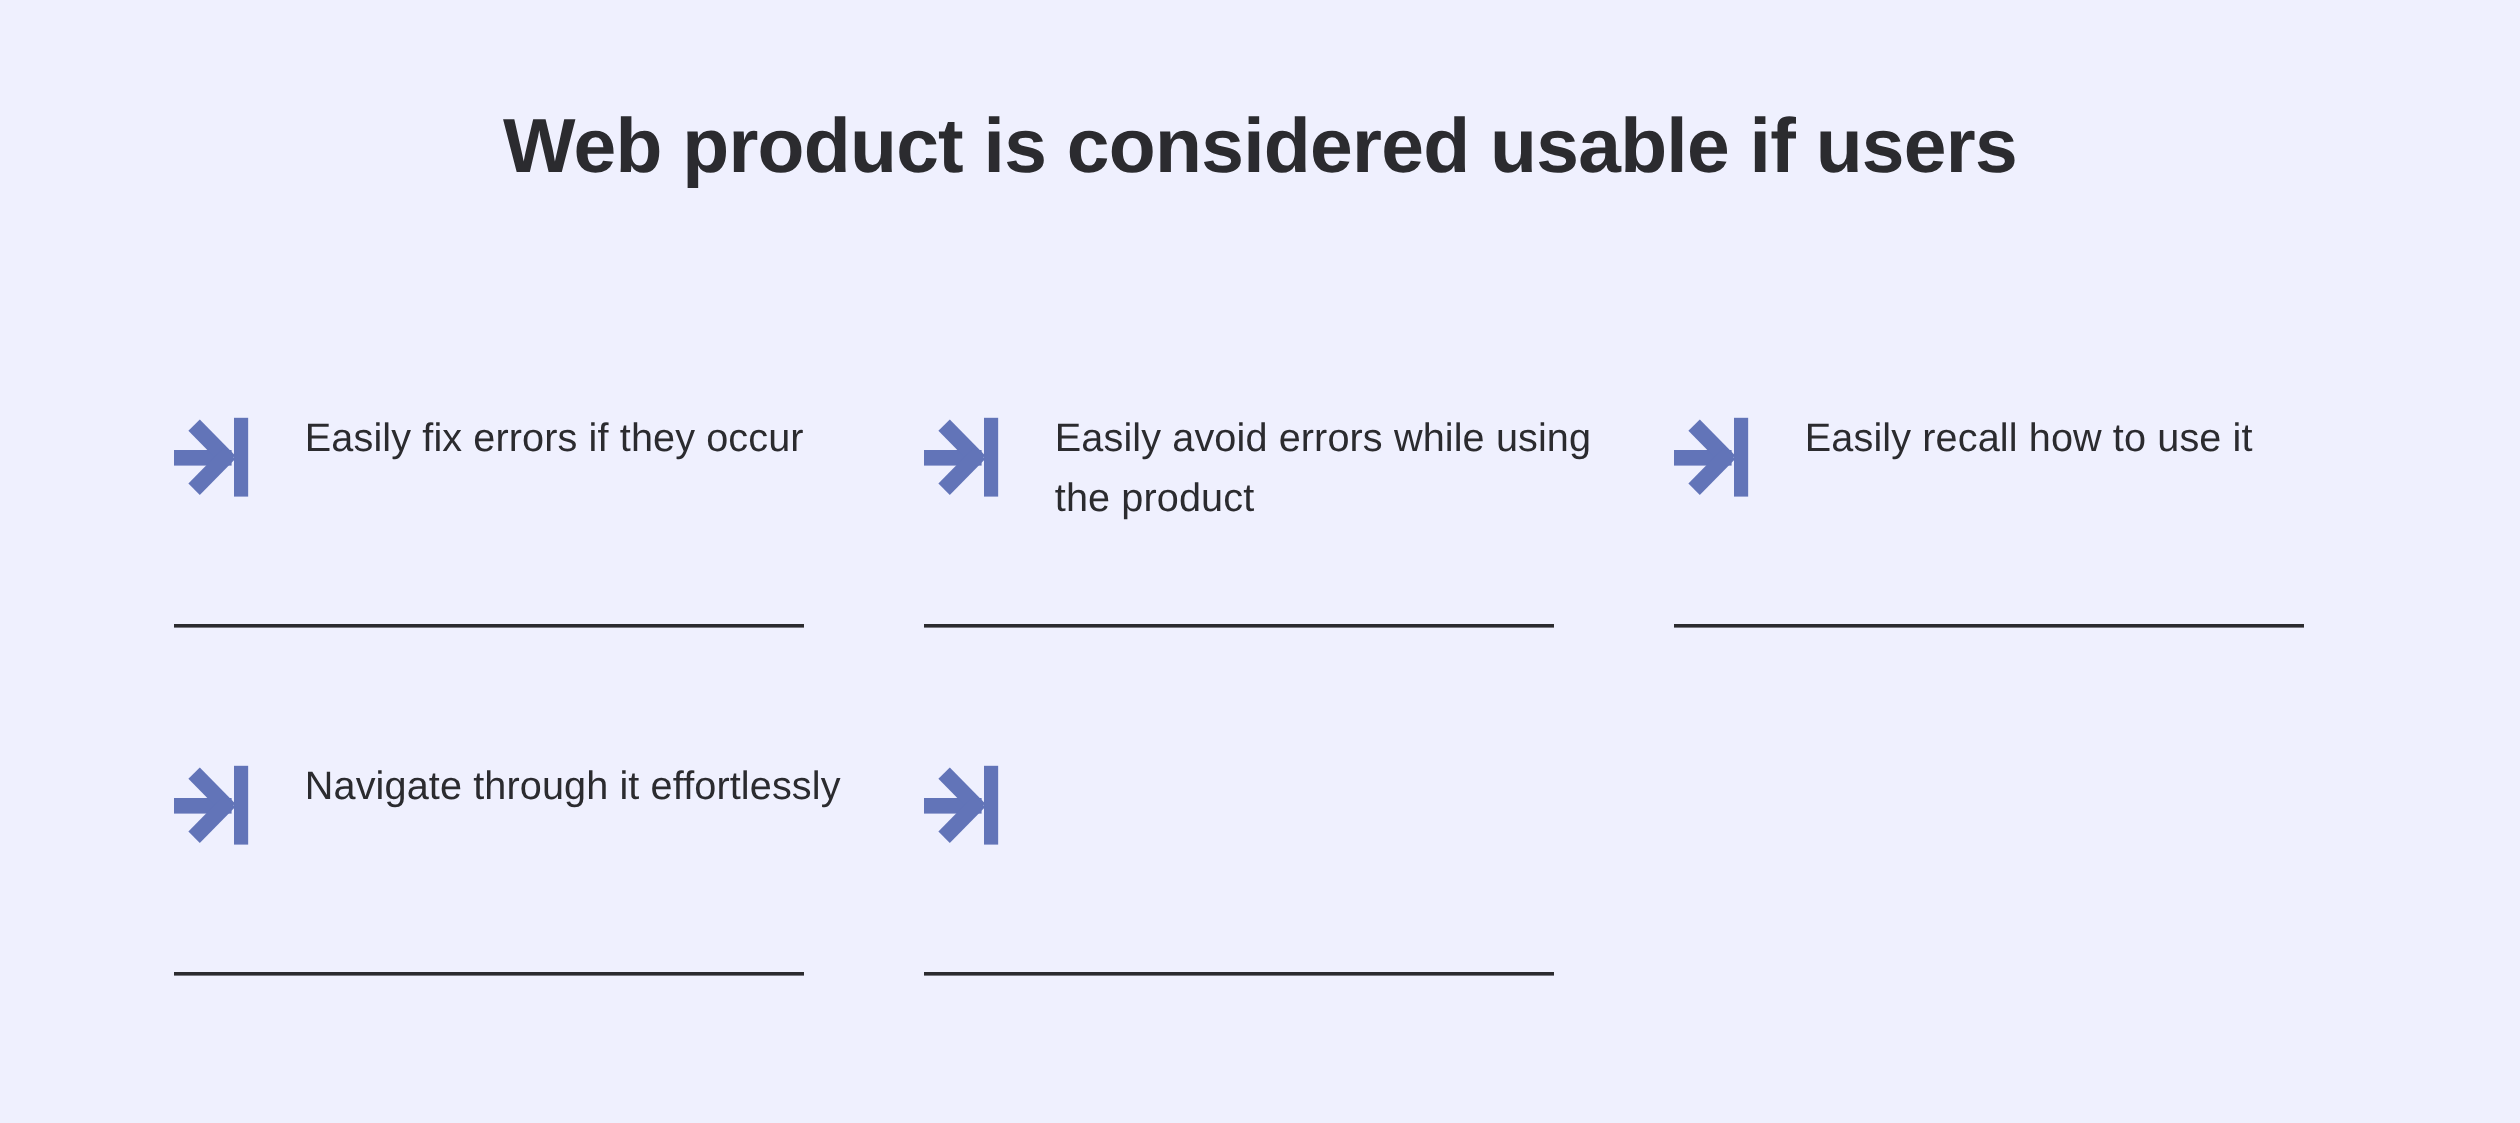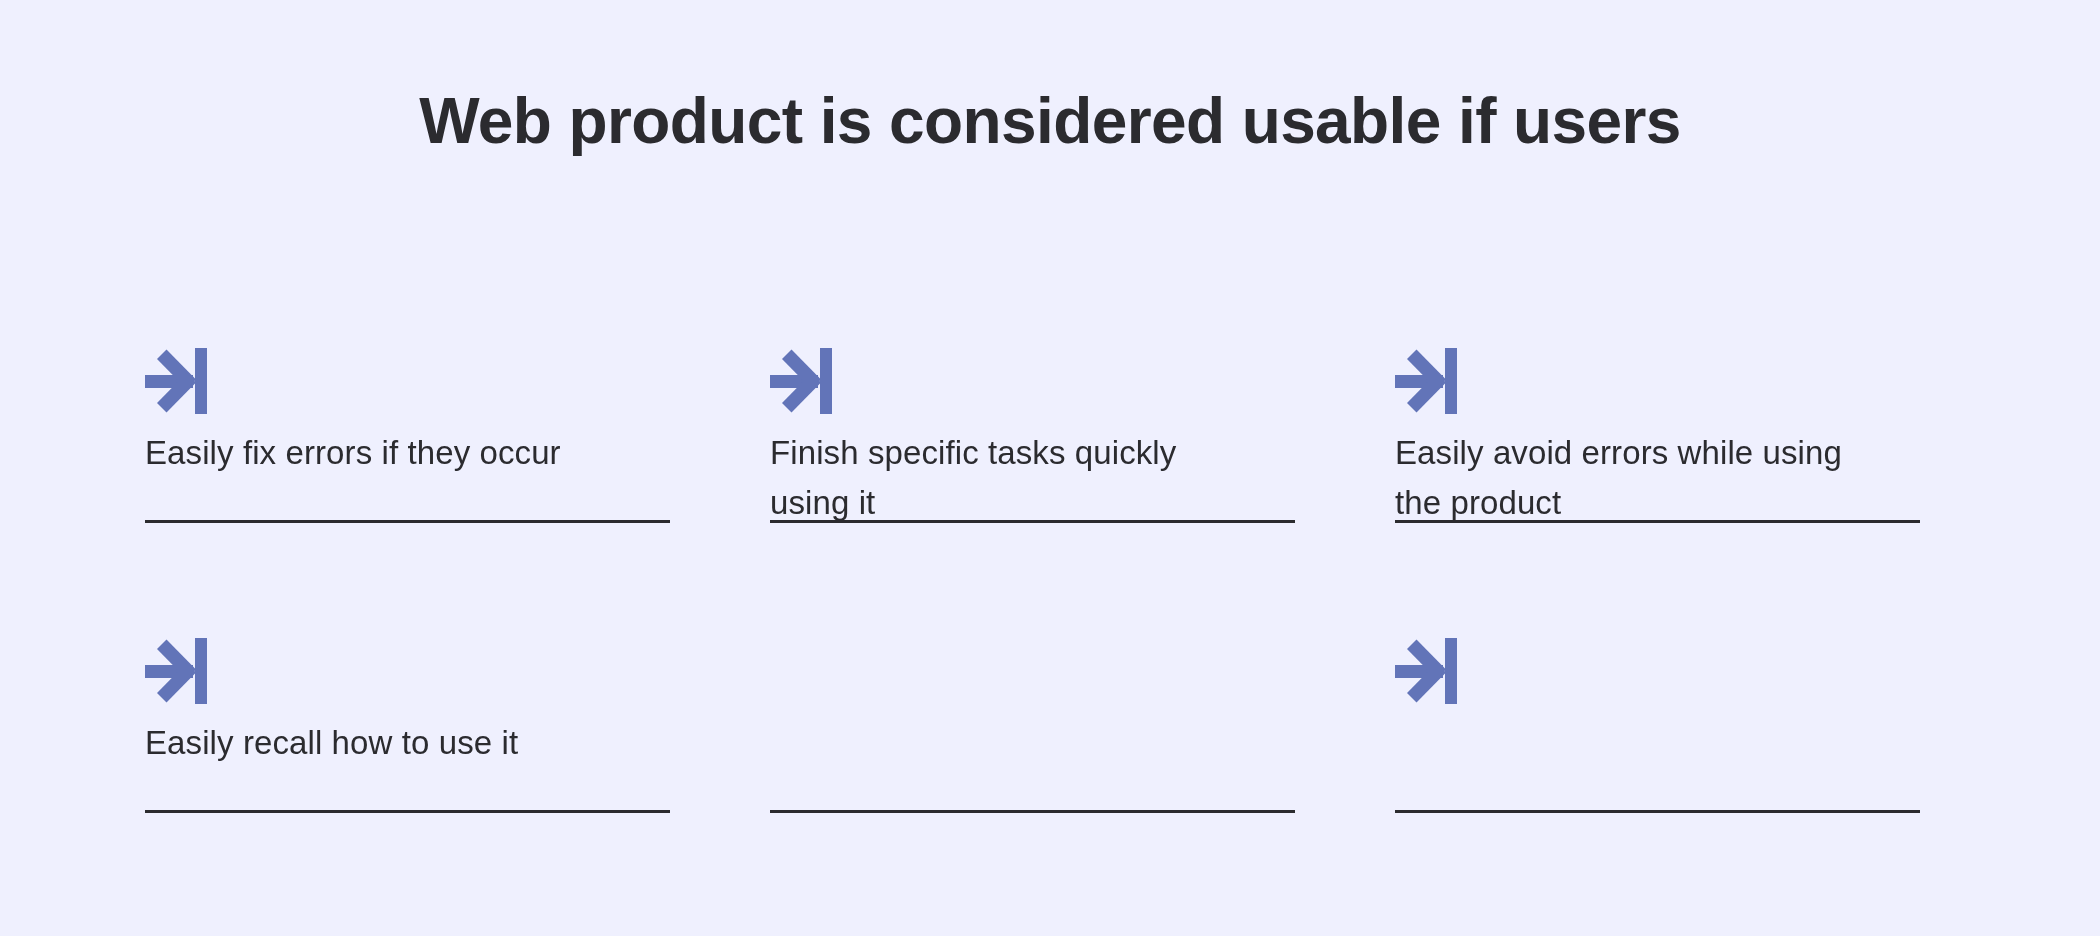--- a/index.html
+++ b/index.html
@@ -45,22 +45,21 @@
   }
   .item {
     width: 560px;
     height: 290px;
     box-sizing: border-box;
     position: relative;
   }
   .item-body {
     display: flex;
     align-items: flex-start;
-    gap: 14px;
-    flex-direction: column;
+    gap: 47px;
   }
   .item-icon {
     flex: 0 0 auto;
     width: 62px;
     height: 66px;
     margin-top: 8px;
     display: block;
   }
   .item-icon svg {
     display: block;
@@ -105,34 +104,20 @@
             <rect x="0" y="27" width="48" height="13" fill="#6274b8"></rect>
             <polygon points="21.5,1.5 51,31.5 41.5,41 12,11" fill="#6274b8"></polygon>
             <polygon points="21.5,64.5 51,34.5 41.5,25 12,55" fill="#6274b8"></polygon>
           </svg>
         </span>
         <span class="item-text">Easily fix errors if they occur</span>
       </div>
       <div class="item-divider"></div>
     </div>
 
-    <div class="item col-2">
-      <div class="item-body">
-        <span class="item-icon">
-          <svg viewBox="0 0 62 66" xmlns="http://www.w3.org/2000/svg" aria-hidden="true">
-            <rect x="50" y="0" width="12" height="66" fill="#6274b8"></rect>
-            <rect x="0" y="27" width="48" height="13" fill="#6274b8"></rect>
-            <polygon points="21.5,1.5 51,31.5 41.5,41 12,11" fill="#6274b8"></polygon>
-            <polygon points="21.5,64.5 51,34.5 41.5,25 12,55" fill="#6274b8"></polygon>
-          </svg>
-        </span>
-        <span class="item-text">Finish specific tasks quickly using it</span>
-      </div>
-      <div class="item-divider"></div>
-    </div>
 
     <div class="item col-1">
       <div class="item-body">
         <span class="item-icon">
           <svg viewBox="0 0 62 66" xmlns="http://www.w3.org/2000/svg" aria-hidden="true">
             <rect x="50" y="0" width="12" height="66" fill="#6274b8"></rect>
             <rect x="0" y="27" width="48" height="13" fill="#6274b8"></rect>
             <polygon points="21.5,1.5 51,31.5 41.5,41 12,11" fill="#6274b8"></polygon>
             <polygon points="21.5,64.5 51,34.5 41.5,25 12,55" fill="#6274b8"></polygon>
           </svg>
@@ -151,20 +136,31 @@
             <polygon points="21.5,1.5 51,31.5 41.5,41 12,11" fill="#6274b8"></polygon>
             <polygon points="21.5,64.5 51,34.5 41.5,25 12,55" fill="#6274b8"></polygon>
           </svg>
         </span>
         <span class="item-text">Easily recall how to use it</span>
       </div>
       <div class="item-divider"></div>
     </div>
 
     <div class="item col-2">
+      <div class="item-body">
+        <span class="item-icon">
+          <svg viewBox="0 0 62 66" xmlns="http://www.w3.org/2000/svg" aria-hidden="true">
+            <rect x="50" y="0" width="12" height="66" fill="#6274b8"></rect>
+            <rect x="0" y="27" width="48" height="13" fill="#6274b8"></rect>
+            <polygon points="21.5,1.5 51,31.5 41.5,41 12,11" fill="#6274b8"></polygon>
+            <polygon points="21.5,64.5 51,34.5 41.5,25 12,55" fill="#6274b8"></polygon>
+          </svg>
+        </span>
+        <span class="item-text">Navigate through it effortlessly</span>
+      </div>
       <div class="item-divider"></div>
     </div>
 
     <div class="item col-3">
       <div class="item-body">
         <span class="item-icon">
           <svg viewBox="0 0 62 66" xmlns="http://www.w3.org/2000/svg" aria-hidden="true">
             <rect x="50" y="0" width="12" height="66" fill="#6274b8"></rect>
             <rect x="0" y="27" width="48" height="13" fill="#6274b8"></rect>
             <polygon points="21.5,1.5 51,31.5 41.5,41 12,11" fill="#6274b8"></polygon>

